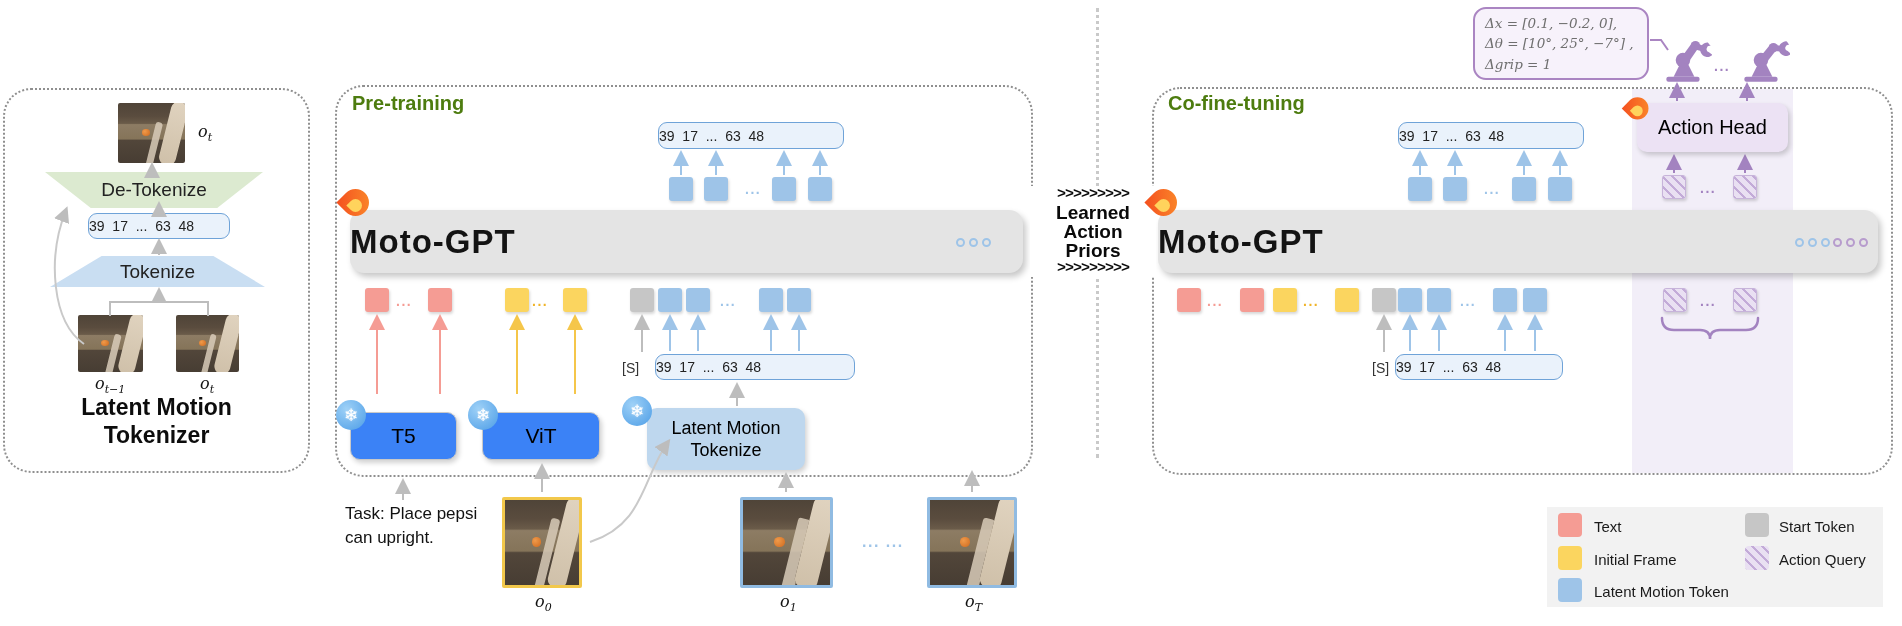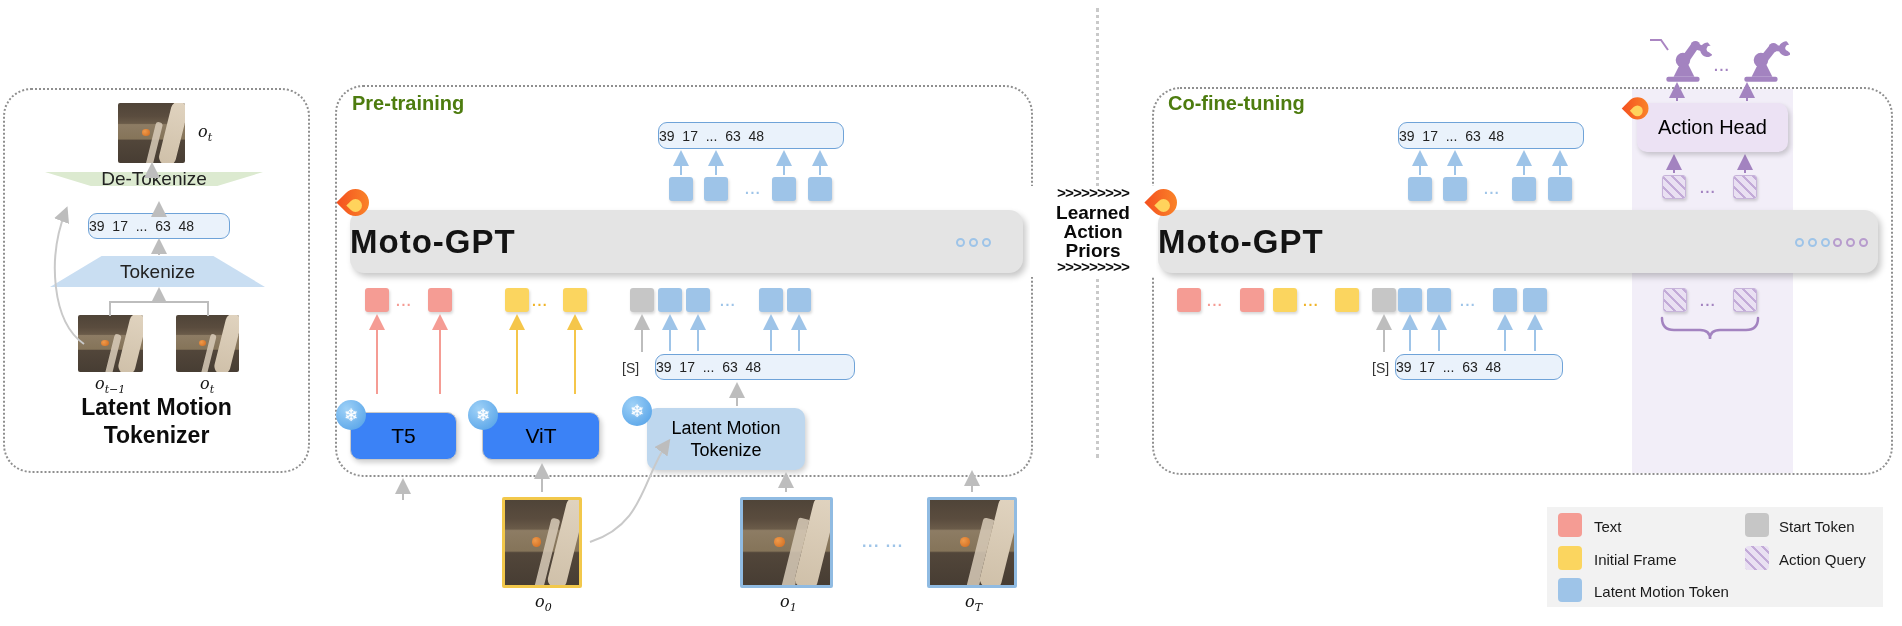--- a/index.html
+++ b/index.html
@@ -56,21 +56,21 @@
 .task{position:absolute;font:17px/24px "Liberation Sans",sans-serif;color:#111}
 </style>
 </head>
 <body>
 
 <div id="canvas">
 
   <div class="panel" style="left:3px;top:88px;width:307px;height:385px"></div>
   <div class="photo abs" style="left:118px;top:103px;width:67px;height:60px"></div>
   <span class="olabel" style="left:198px;top:122px"><i>o</i><sub>t</sub></span>
-  <div class="trap" style="left:45px;top:172px;width:218px;height:14px;background:var(--green-trap);clip-path:polygon(0 0,100% 0,79% 100%,21% 100%)">
+  <div class="trap" style="left:45px;top:172px;width:218px;height:36px;background:var(--green-trap);clip-path:polygon(0 0,100% 0,79% 100%,21% 100%)">
       <span>De-Tokenize</span>
     </div>
   <div class="tokbox" style="left:88px;top:213px;width:142px;height:26px"><span>39  17  ...  63  48</span></div>
   <div class="trap" style="left:50px;top:256px;width:215px;height:31px;background:var(--blue-trap);clip-path:polygon(24% 0,76% 0,100% 100%,0 100%)">
       <span>Tokenize</span>
     </div>
   <div class="photo abs" style="left:78px;top:315px;width:65px;height:57px"></div>
   <div class="photo abs" style="left:176px;top:315px;width:63px;height:57px"></div>
   <span class="olabel" style="left:95px;top:374px"><i>o</i><sub>t−1</sub></span>
   <span class="olabel" style="left:200px;top:374px"><i>o</i><sub>t</sub></span>
@@ -127,20 +127,21 @@
   <div class="snow" style="left:336px;top:400px">
       <span>❄</span>
     </div>
   <div class="snow" style="left:468px;top:400px">
       <span>❄</span>
     </div>
   <div class="snow" style="left:622px;top:396px">
       <span>❄</span>
     </div>
 
+  <div class="task" style="left:345px;top:502px"><span>Task: Place pepsi</span><br><span>can upright.</span></div>
   <div class="photo yb abs" style="left:502px;top:497px;width:80px;height:91px"></div>
   <div class="photo bb abs" style="left:740px;top:497px;width:93px;height:91px"></div>
   <div class="dots" style="left:862px;top:533px;color:var(--motion-token);font-size:16px">... ...</div>
   <div class="photo bb abs" style="left:927px;top:497px;width:90px;height:91px"></div>
   <span class="olabel" style="left:535px;top:592px"><i>o</i><sub>0</sub></span>
   <span class="olabel" style="left:780px;top:592px"><i>o</i><sub>1</sub></span>
   <span class="olabel" style="left:965px;top:592px"><i>o</i><sub>T</sub></span>
 
   <div class="divider"></div>
   <div class="transfer">
@@ -148,20 +149,25 @@
     <div class="w">Learned</div>
     <div class="w">Action</div>
     <div class="w">Priors</div>
     <div class="chev">&gt;&gt;&gt;&gt;&gt;&gt;&gt;&gt;&gt;</div>
   </div>
 
   <div class="panel" style="left:1152px;top:87px;width:741px;height:388px"></div>
   <div class="band" style="left:1632px;top:89px;width:161px;height:384px"></div>
   <div class="ptitle" style="left:1168px;top:92px">Co-fine-tuning</div>
 
+  <div class="ann" style="left:1473px;top:7px;width:176px">
+    <div>Δx = [0.1, −0.2, 0],</div>
+      <div>Δθ = [10°, 25°, −7°] ,</div>
+      <div>Δgrip = 1</div>
+  </div>
 
   <svg class="robot" style="left:1656px;top:34px" width="56" height="48" viewBox="0 0 54 46">
     <g fill="#a383c0">
         <rect x="10" y="41" width="32" height="5" rx="2"></rect>
         <path d="M17,41 L37,41 L31,29 L23,29 Z"></path>
         <circle cx="26" cy="25" r="7"></circle>
         <path d="M22,26 L35,8 L41,13 L30,29 Z"></path>
         <circle cx="38" cy="11" r="4.5"></circle>
         <path d="M38,8 L47,12 L46,17 L37,14.5 Z"></path>
         <path d="M50,8 a7,7 0 1 0 4.5,12 l-3.4,-2.6 a3,3 0 1 1 1.6,-6 z"></path>

